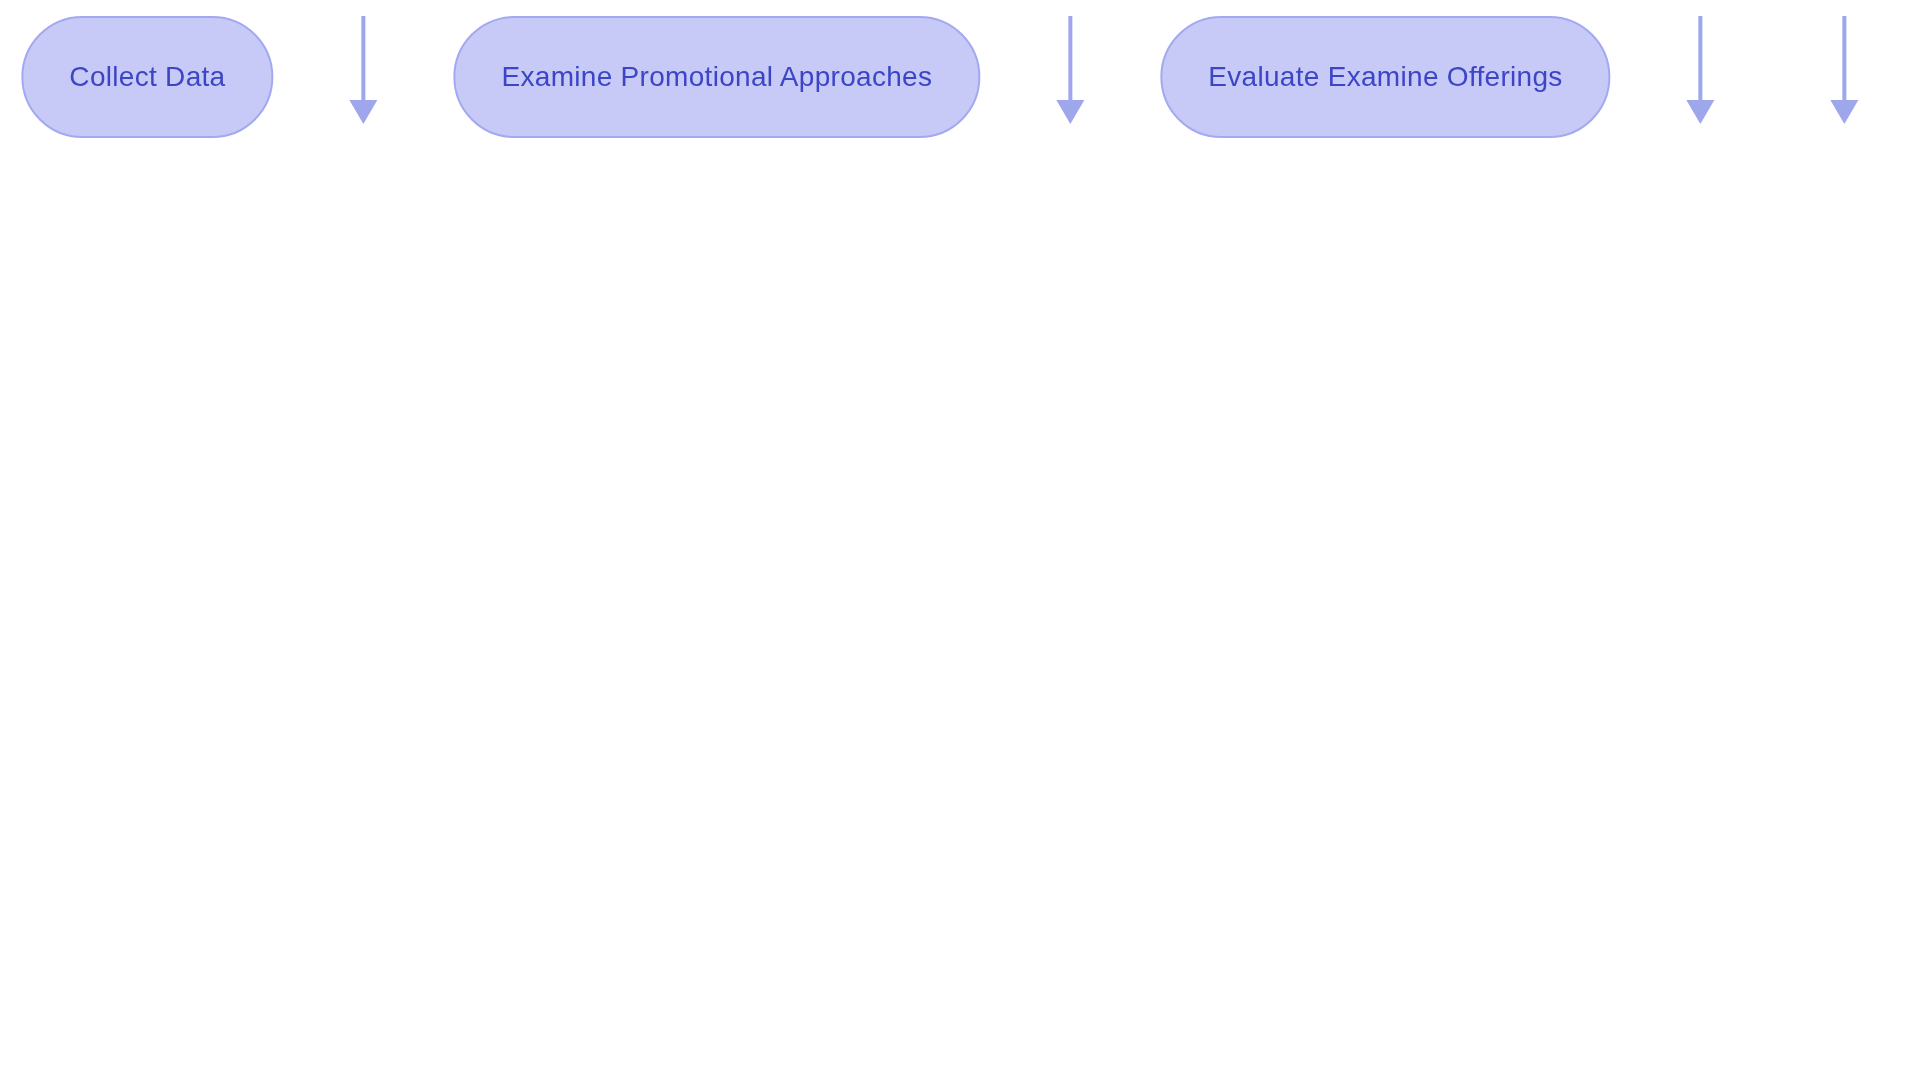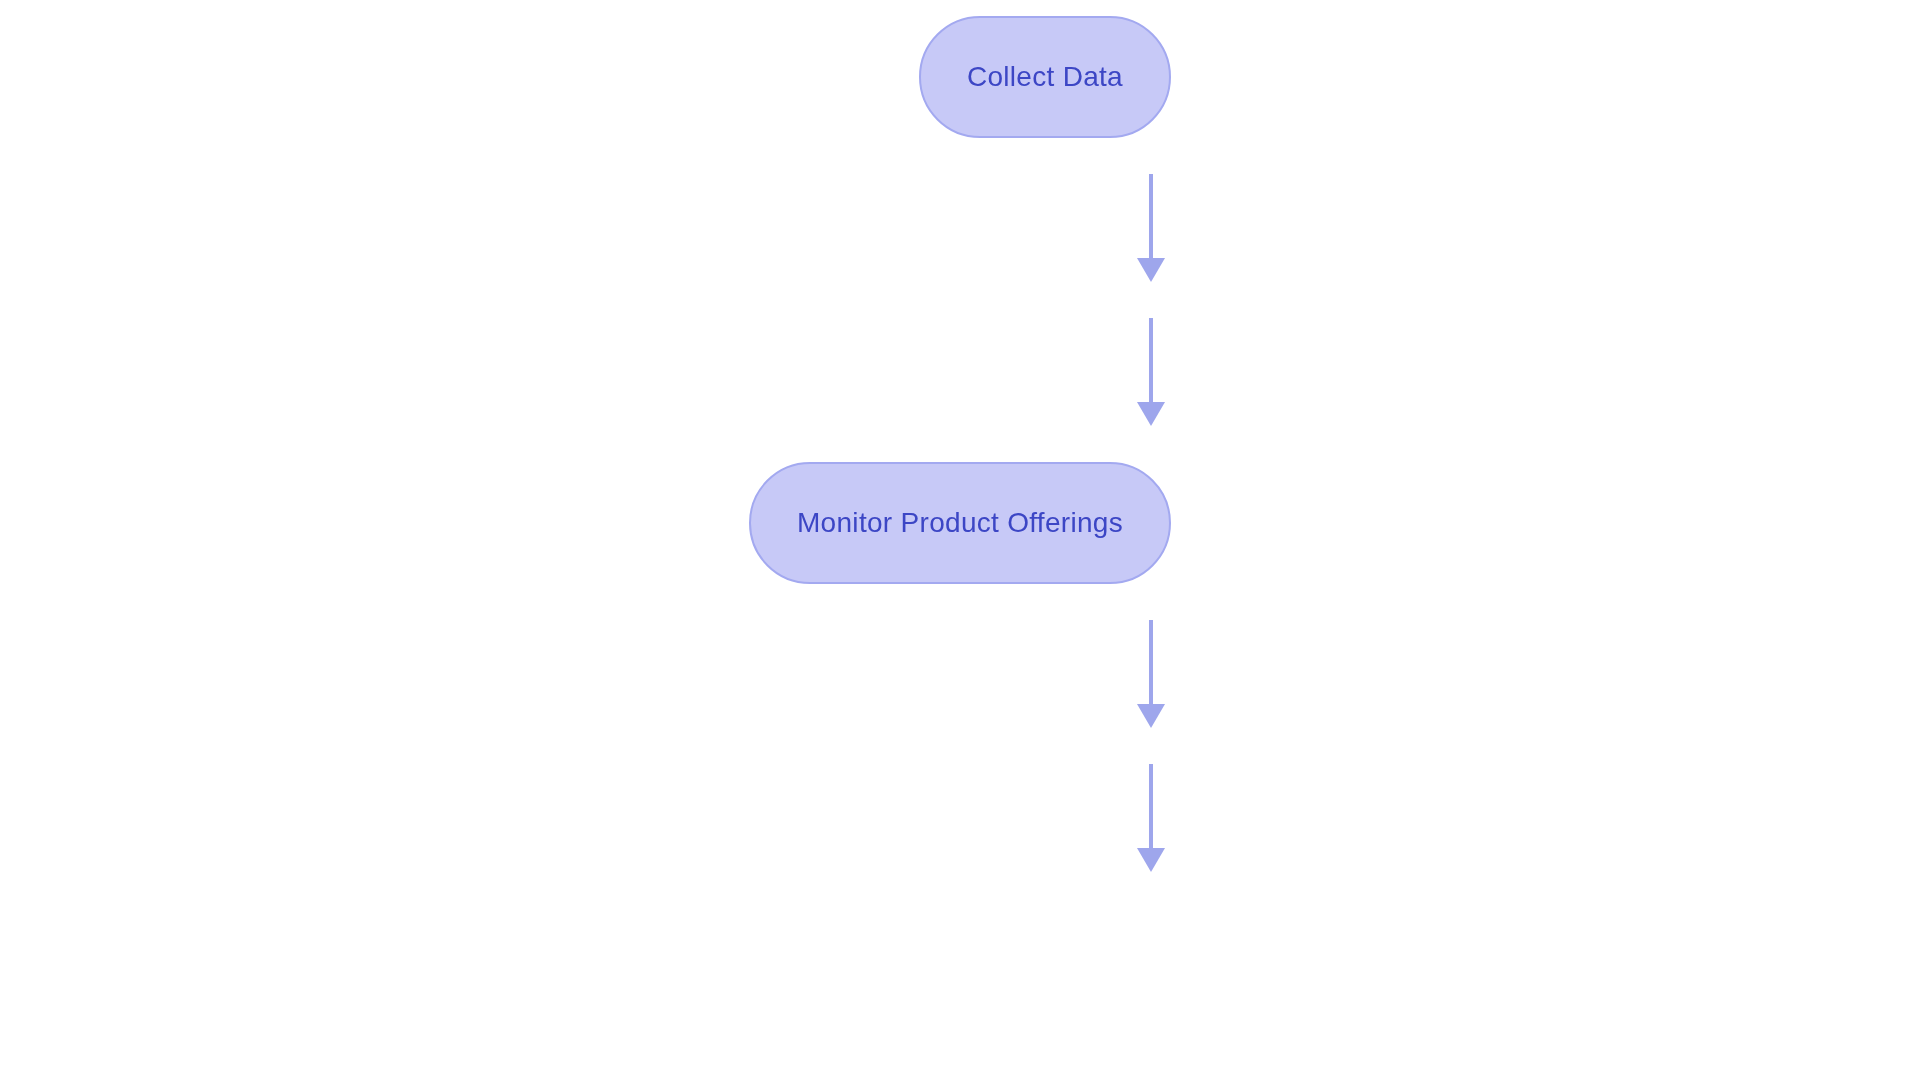--- a/index.html
+++ b/index.html
@@ -13,22 +13,22 @@
     font-family: "Liberation Sans", sans-serif;
     overflow: hidden;
     position: relative;
   }
   .flow-column {
     position: absolute;
     left: 50%;
     top: 16px;
     transform: translateX(-50%);
     display: flex;
-    flex-direction: column;
-    align-items: flex-end;
+    flex-direction: row;
+    align-items: flex-start;
     gap: 36px;
   }
   .flow-node {
     height: 122px;
     box-sizing: border-box;
     display: inline-flex;
     align-items: center;
     justify-content: center;
     padding: 0 46px;
     white-space: nowrap;
@@ -73,28 +73,31 @@
 
   <div class="flow-node">
     <span>Collect Data</span>
   </div>
 
   <div class="flow-arrow">
     <div class="arrow-shaft"></div>
     <div class="arrow-head"></div>
   </div>
 
+  <div class="flow-node">
+    <span>Examine Promotional Approaches</span>
+  </div>
 
   <div class="flow-arrow">
     <div class="arrow-shaft"></div>
     <div class="arrow-head"></div>
   </div>
 
   <div class="flow-node">
-    <span>Monitor Product Offerings</span>
+    <span>Evaluate Examine Offerings</span>
   </div>
 
   <div class="flow-arrow">
     <div class="arrow-shaft"></div>
     <div class="arrow-head"></div>
   </div>
 
 
   <div class="flow-arrow">
     <div class="arrow-shaft"></div>

